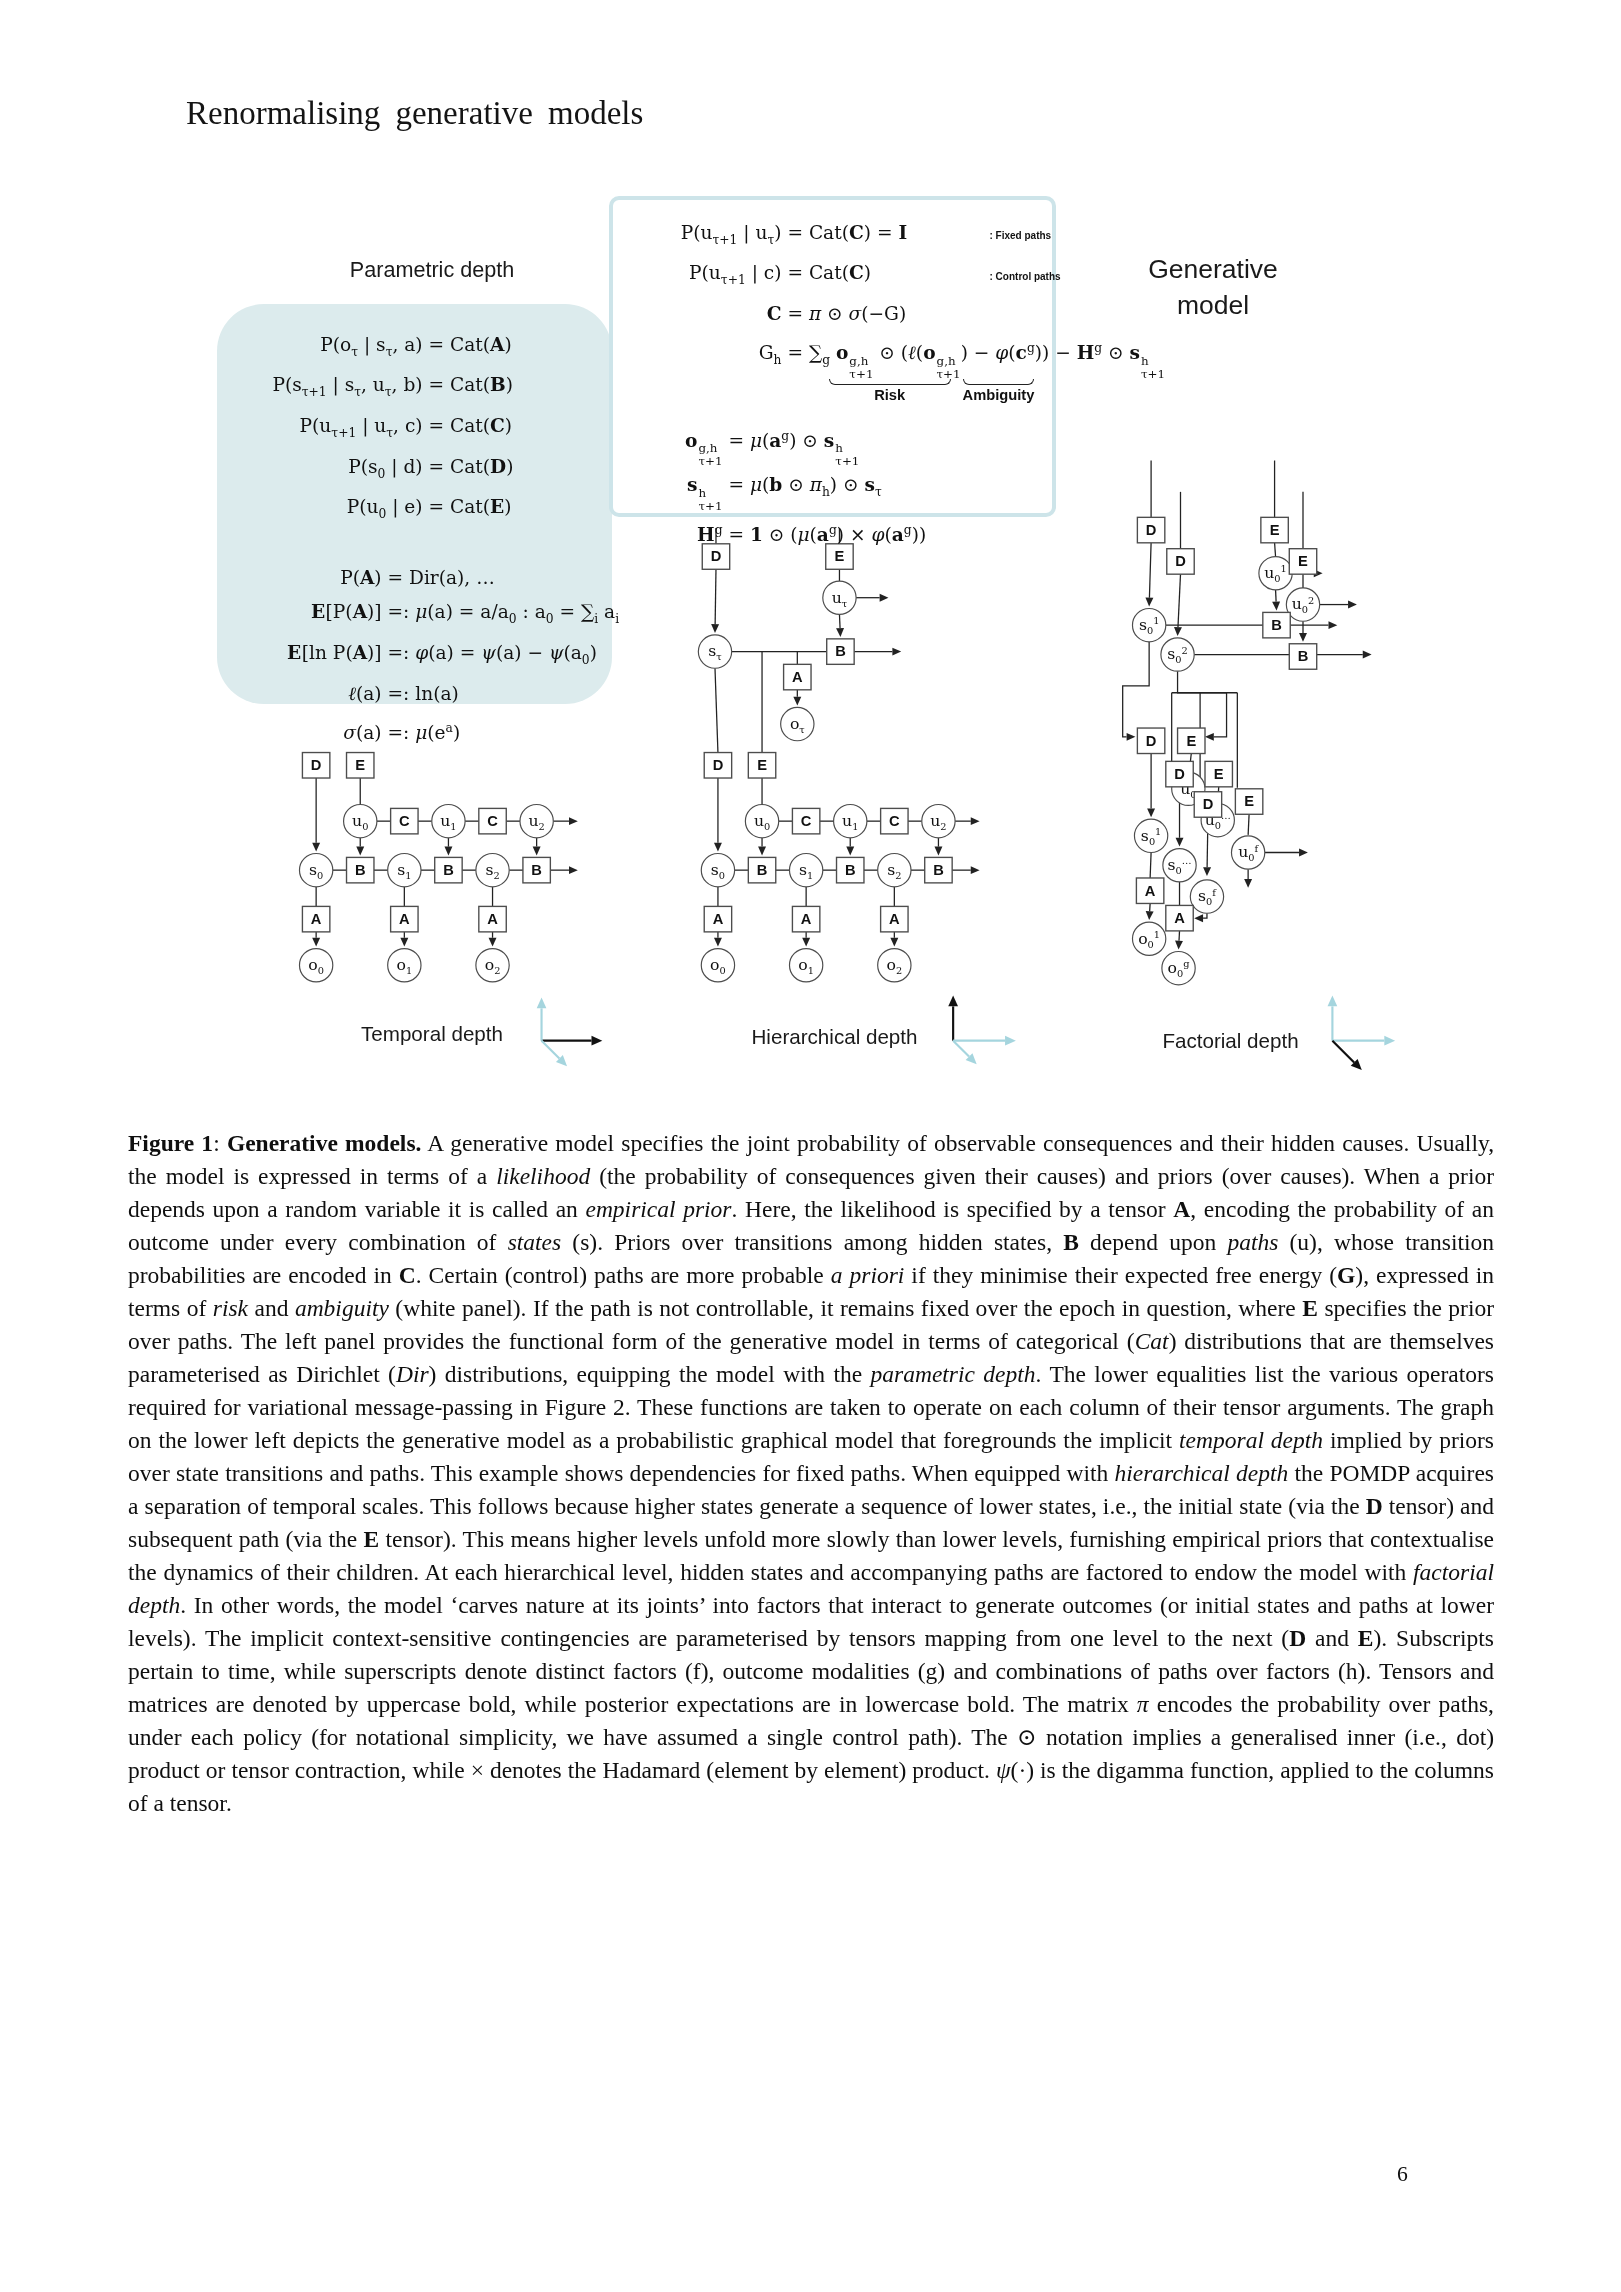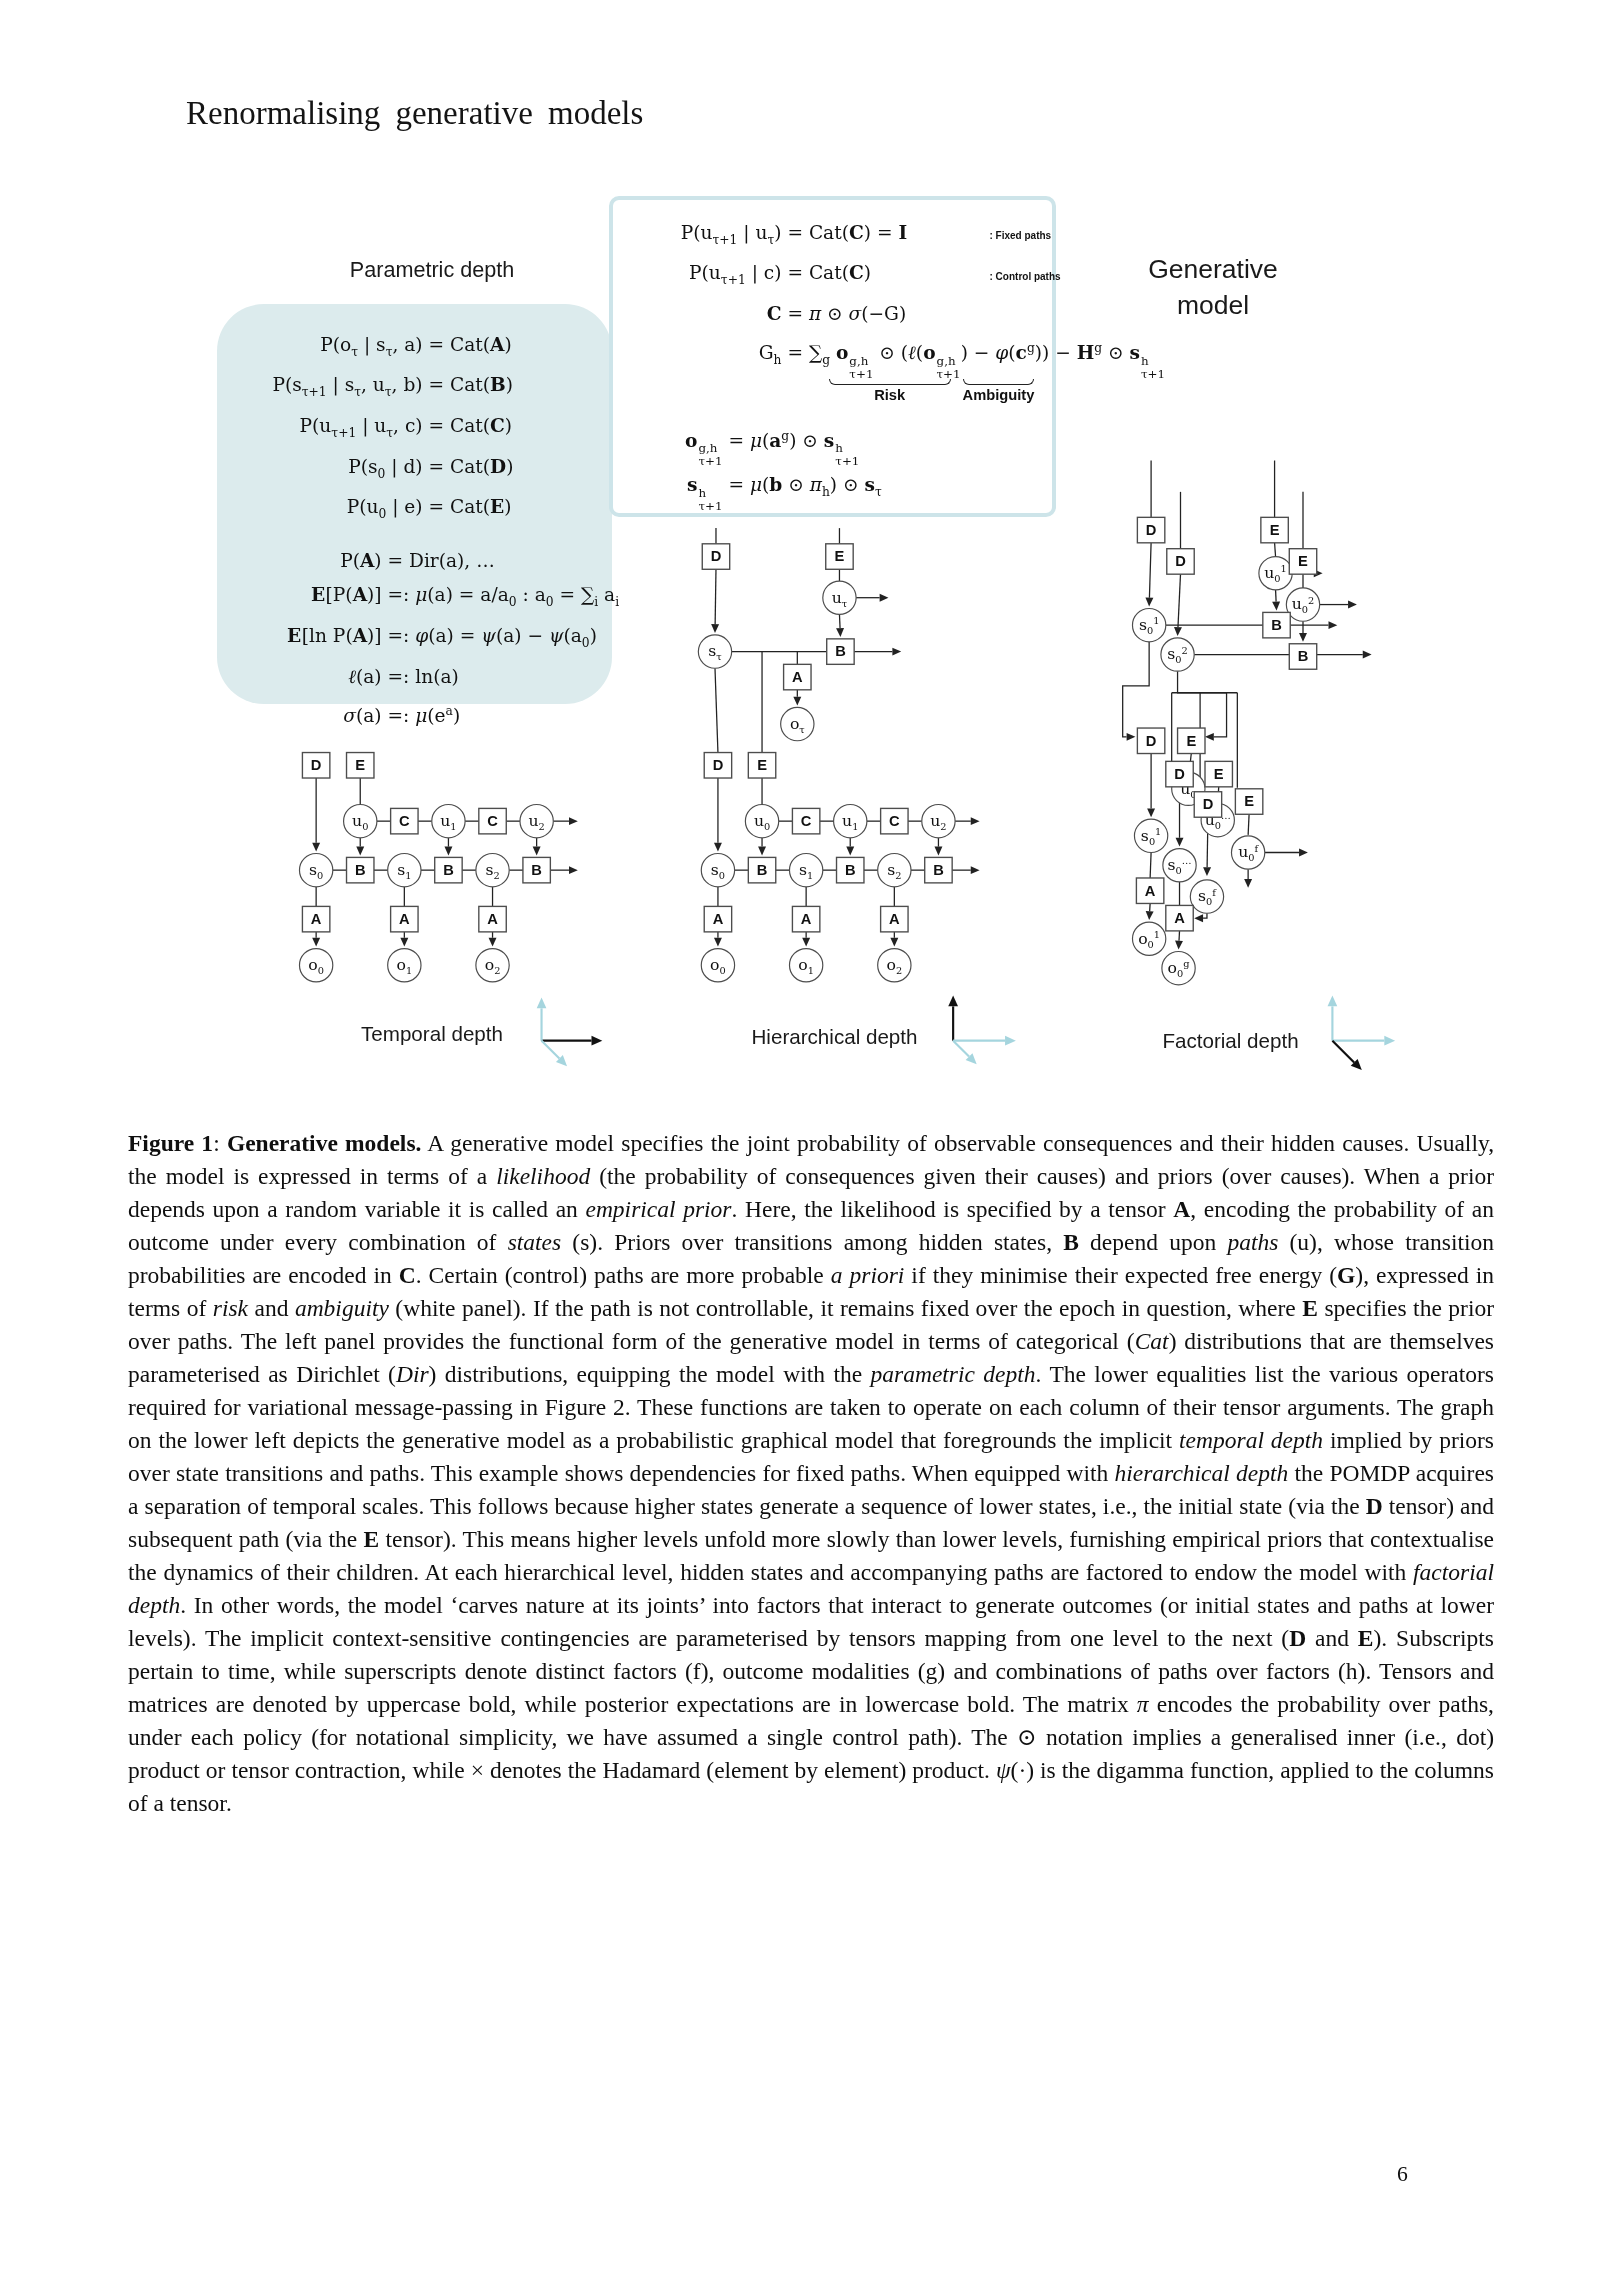--- a/index.html
+++ b/index.html
@@ -11,21 +11,21 @@
   .panel{box-sizing:border-box;position:absolute;}
   .panel.blue{left:90px;top:167px;width:395px;height:400px;background:#dcebed;border-radius:47px;
               padding:23.5px 17.6px 0 17.6px;z-index:0;}
   .panel.white{left:482px;top:59px;width:447px;height:321px;background:#ffffff;
                border:4.9px solid #cde4e9;border-radius:10px;padding:15.7px 17.6px 0 23.5px;z-index:2;}
   .eqgroup{font-family:"DejaVu Serif",serif;color:#111;}
   .eqrow{display:grid;align-items:baseline;white-space:nowrap;font-size:18.6px;line-height:34px;}
   .eql{text-align:right;}
   .eqr{padding-left:5.9px;text-align:left;}
   .blue .cat .eqrow{grid-template-columns:188px 1fr;}
-  .blue .ops{margin-top:13px;}
+  .blue .ops{margin-top:30px;}
   .blue .ops .eqrow{grid-template-columns:147px 1fr;}
   .white .pth .eqrow{grid-template-columns:145px 208px 1fr;}
   .white .upd{margin-top:9.8px;}
   .white .upd .eqrow{grid-template-columns:86px 1fr;}
   .eqnote{font-family:"Liberation Sans",sans-serif;font-weight:700;font-size:10px;color:#111;align-self:center;}
   .underrow{display:flex;height:31px;margin-top:-2.9px;}
   .ubrace{position:relative;text-align:center;font:700 14.7px "Liberation Sans",sans-serif;padding-top:8.8px;color:#111;}
   .ubrace::before{content:"";position:absolute;left:0;right:0;top:1px;height:4.9px;
                   border-left:1.5px solid #222;border-right:1.5px solid #222;border-bottom:1.5px solid #222;
                   border-radius:0 0 9.8px 9.8px;}
@@ -802,20 +802,24 @@
                 <span>τ+1</span>
               </span></span>
           </div>
           <div class="eqrow">
             <span class="eql"><b>s</b><span class="ss">
                 <span>h</span>
                 <span>τ+1</span>
               </span></span>
             <span class="eqr" style="grid-column: 2 / -1;">= <i>μ</i>(<b>b</b> ⊙ <i>π</i><sub>h</sub>) ⊙ <b>s</b><sub>τ</sub></span>
           </div>
+          <div class="eqrow">
+            <span class="eql"><b>H</b><sup>g</sup></span>
+            <span class="eqr" style="grid-column: 2 / -1;">= <b>1</b> ⊙ (<i>μ</i>(<b>a</b><sup>g</sup>) × <i>φ</i>(<b>a</b><sup>g</sup>))</span>
+          </div>
         </div>
     </div>
 
     <div class="lbl temporal">Temporal depth</div>
     <div class="lbl hier">Hierarchical depth</div>
     <div class="lbl fact">Factorial depth</div>
   </div>
 
   <div class="caption"><b>Figure 1</b>: <b>Generative models.</b> A generative model specifies the joint probability of observable consequences and their hidden causes. Usually, the model is expressed in terms of a <i>likelihood</i> (the probability of consequences given their causes) and priors (over causes). When a prior depends upon a random variable it is called an <i>empirical prior</i>. Here, the likelihood is specified by a tensor <b>A</b>, encoding the probability of an outcome under every combination of <i>states</i> (s). Priors over transitions among hidden states, <b>B</b> depend upon <i>paths</i> (u), whose transition probabilities are encoded in <b>C</b>. Certain (control) paths are more probable <i>a priori</i> if they minimise their expected free energy (<b>G</b>), expressed in terms of <i>risk</i> and <i>ambiguity</i> (white panel). If the path is not controllable, it remains fixed over the epoch in question, where <b>E</b> specifies the prior over paths. The left panel provides the functional form of the generative model in terms of categorical (<i>Cat</i>) distributions that are themselves parameterised as Dirichlet (<i>Dir</i>) distributions, equipping the model with the <i>parametric depth</i>. The lower equalities list the various operators required for variational message-passing in Figure 2. These functions are taken to operate on each column of their tensor arguments. The graph on the lower left depicts the generative model as a probabilistic graphical model that foregrounds the implicit <i>temporal depth</i> implied by priors over state transitions and paths. This example shows dependencies for fixed paths. When equipped with <i>hierarchical depth</i> the POMDP acquires a separation of temporal scales. This follows because higher states generate a sequence of lower states, i.e., the initial state (via the <b>D</b> tensor) and subsequent path (via the <b>E</b> tensor). This means higher levels unfold more slowly than lower levels, furnishing empirical priors that contextualise the dynamics of their children. At each hierarchical level, hidden states and accompanying paths are factored to endow the model with <i>factorial depth</i>. In other words, the model ‘carves nature at its joints’ into factors that interact to generate outcomes (or initial states and paths at lower levels). The implicit context-sensitive contingencies are parameterised by tensors mapping from one level to the next (<b>D</b> and <b>E</b>). Subscripts pertain to time, while superscripts denote distinct factors (f), outcome modalities (g) and combinations of paths over factors (h). Tensors and matrices are denoted by uppercase bold, while posterior expectations are in lowercase bold. The matrix <i>π</i> encodes the probability over paths, under each policy (for notational simplicity, we have assumed a single control path). The ⊙ notation implies a generalised inner (i.e., dot) product or tensor contraction, while × denotes the Hadamard (element by element) product. <i>ψ</i>(·) is the digamma function, applied to the columns of a tensor.</div>
 

